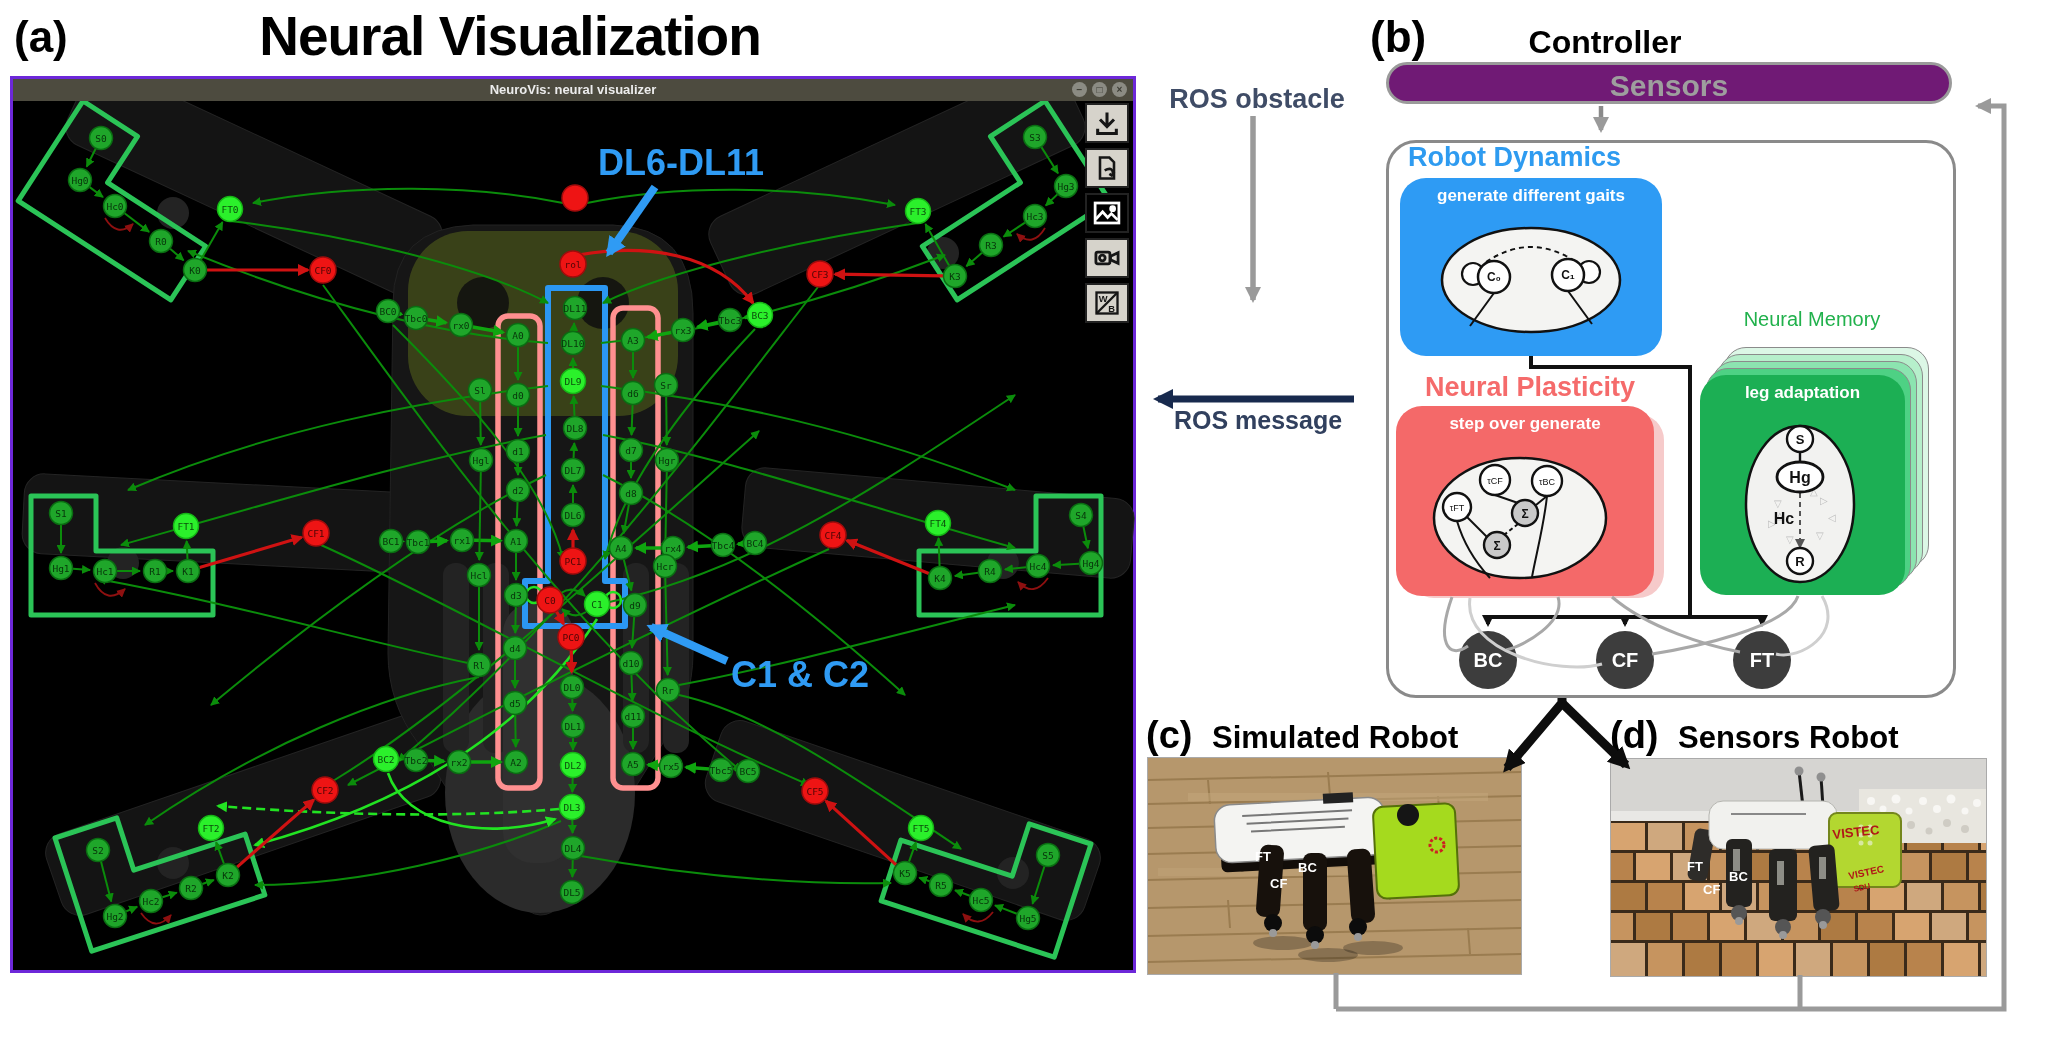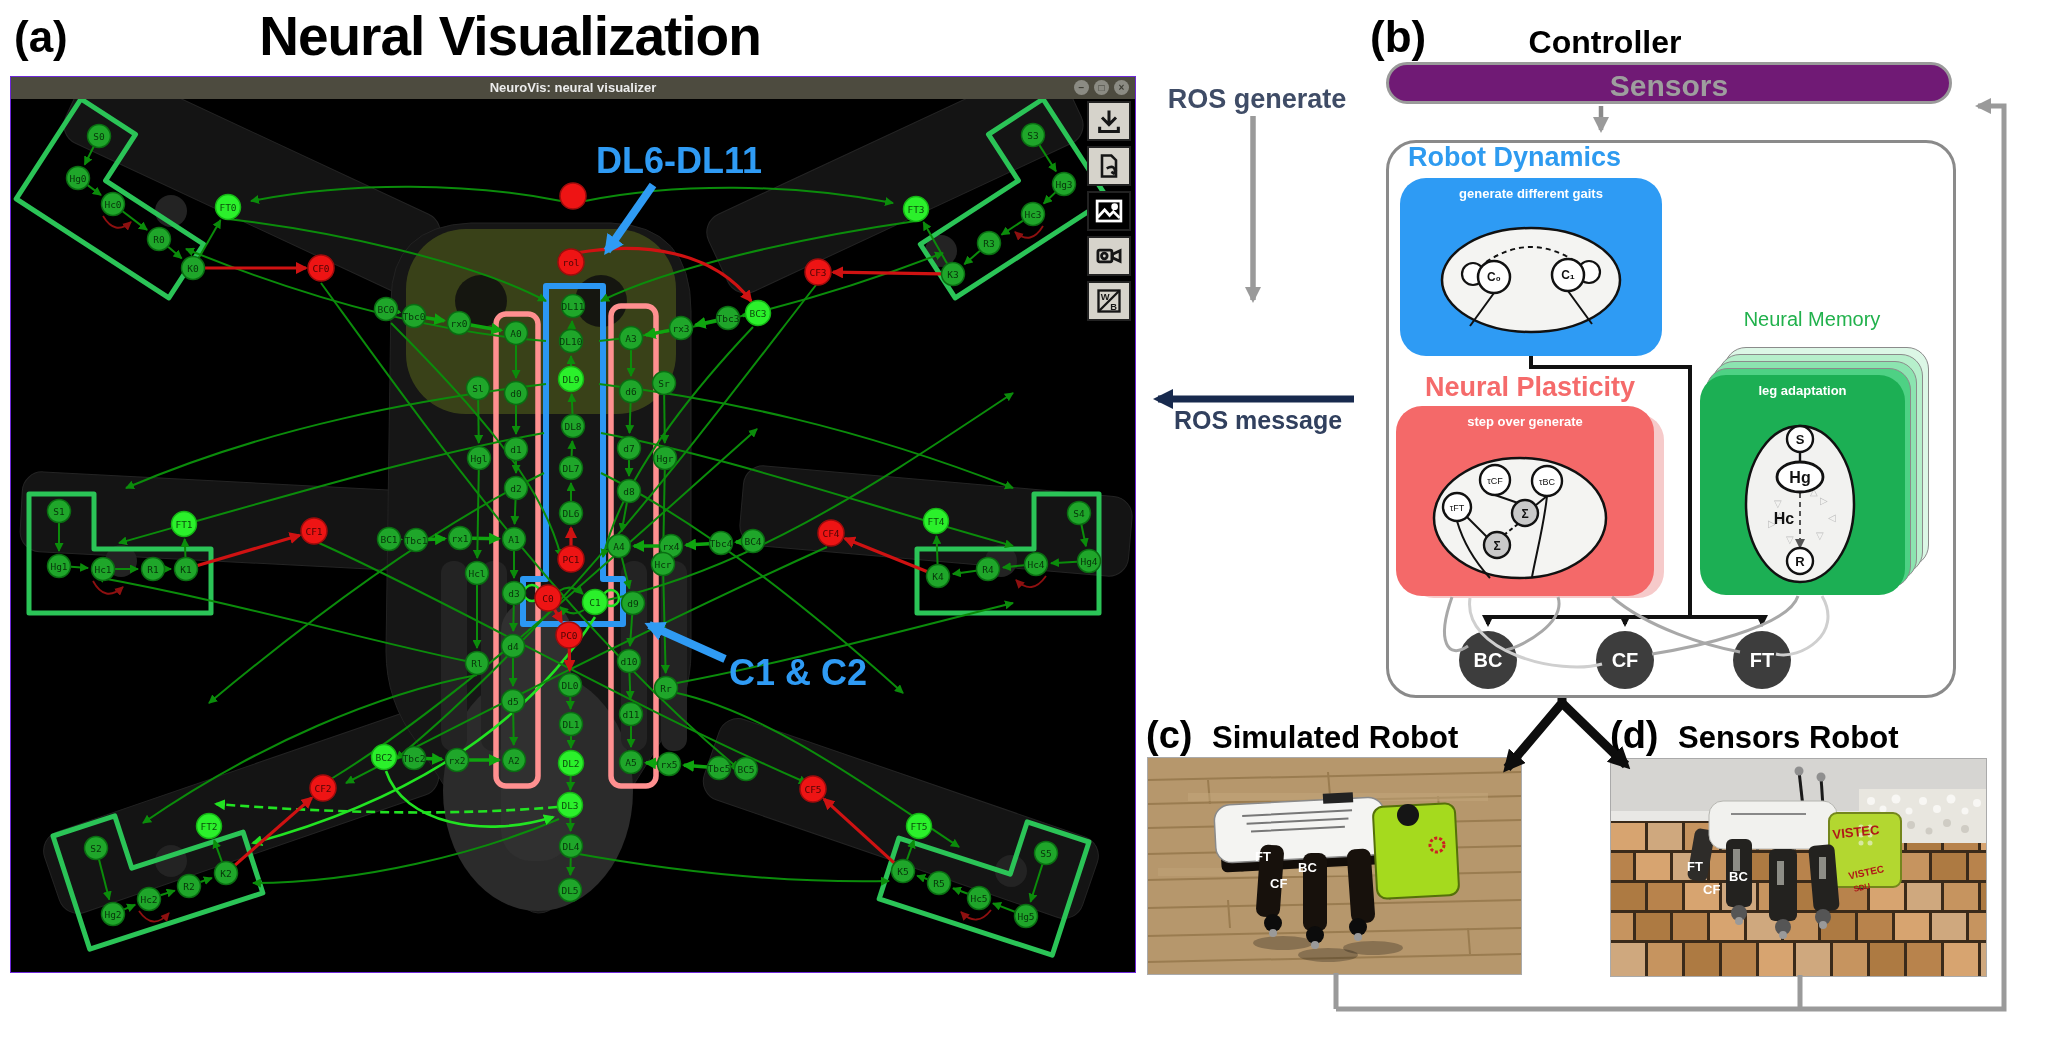--- a/index.html
+++ b/index.html
@@ -2,21 +2,21 @@
 <html><head>
 <meta charset="utf-8">
 <style>
   html,body{margin:0;padding:0;background:#fff}
   #root{position:relative;width:2048px;height:1043px;background:#fff;
         font-family:"Liberation Sans",sans-serif;overflow:hidden}
   .abs{position:absolute}
   
   .pa-label{left:14px;top:12px;font-size:44px;font-weight:800;color:#000}
   .pa-title{left:150px;top:4px;width:720px;text-align:center;font-size:55px;font-weight:800;color:#000;letter-spacing:-1px}
-  .nv-window{left:10px;top:76px;width:1126px;height:897px;background:#000;border:1px solid #6d28d9;box-sizing:border-box}
+  .nv-window{left:10px;top:76px;width:1126px;height:897px;background:#000;border:3px solid #6d28d9;box-sizing:border-box}
   .nv-titlebar{position:absolute;left:0;top:0;width:100%;height:22px;background:#4d4b3f;
                color:#ececec;font-size:13px;font-weight:bold;text-align:center;line-height:22px}
   .winbtn{position:absolute;top:3px;width:15px;height:15px;border-radius:50%;background:#8b8b83;
           color:#3c3c34;font-size:10px;line-height:15px;text-align:center;font-weight:bold}
   .nv-canvas{position:absolute;left:0;top:22px}
   .nv-toolbar{position:absolute;right:2px;top:24px;width:46px}
   .tbtn{width:44px;height:40px;margin:0 0 5px 0;background:#d6d3cb;border:2px solid #222;
         box-sizing:border-box;display:flex;align-items:center;justify-content:center}
   .tbtn.dark{background:#000}
   
@@ -45,21 +45,21 @@
   .pb-label{left:1370px;top:12px;font-size:44px;font-weight:800;color:#000}
   .pb-title{left:1495px;top:24px;width:220px;text-align:center;font-size:32px;font-weight:800;color:#000}
   .sensors{left:1386px;top:62px;width:566px;height:42px;border:3px solid #9a9a9a;border-radius:26px;
            background:#701a75;color:#9e9e9e;font-size:30px;font-weight:bold;text-align:center;
            line-height:42px;box-sizing:border-box}
   .ctrl-box{left:1386px;top:140px;width:570px;height:558px;border:3px solid #8a8a8a;border-radius:30px;
             background:#fff;box-sizing:border-box}
   .nd-title{left:1408px;top:142px;font-size:27px;font-weight:800;color:#2e9bf0}
   .card{border-radius:26px}
   .nd-card{left:1400px;top:178px;width:262px;height:178px;background:#2e9bf4}
-  .card-cap{position:absolute;left:0;top:8px;width:100%;text-align:center;color:#fff;font-size:13px;font-weight:800}
+  .card-cap{position:absolute;left:0;top:8px;width:100%;text-align:center;color:#fff;font-size:17px;font-weight:800}
   .np-title{left:1410px;top:372px;width:240px;text-align:center;font-size:27px;font-weight:800;color:#f56b6b}
   .np-shadow{left:1408px;top:414px;width:256px;height:184px;background:#f6caca}
   .np-card{left:1396px;top:406px;width:258px;height:190px;background:#f46969}
   .nm-title{left:1703px;top:308px;width:218px;text-align:center;font-size:20px;font-weight:400;color:#21b14c}
   .nm-back{width:205px;height:220px;border-radius:22px;border:1px solid #8b8b8b;box-sizing:border-box}
   .nm-card{left:1700px;top:375px;width:205px;height:220px;background:#1caf54}
   .motor{width:58px;height:58px;border-radius:50%;background:#3d3d3d;color:#fff;font-size:20px;
          font-weight:bold;text-align:center;line-height:58px}
   .dia{display:block}
   
@@ -521,21 +521,21 @@
         <svg width="28" height="28" viewBox="0 0 24 24" fill="none" stroke="#161616" stroke-width="2">
             <rect x="3" y="3" width="18" height="18"></rect>
             <path d="M21 3 L3 21"></path>
             <text x="5" y="11" font-size="8" font-weight="bold" fill="#161616" stroke="none" font-family="Liberation Sans,sans-serif">W</text>
             <text x="13" y="19.5" font-size="8" font-weight="bold" fill="#161616" stroke="none" font-family="Liberation Sans,sans-serif">B</text>
           </svg>
       </div>
     </div>
   </div>
 
-  <div class="abs ros-param">ROS generate</div>
+  <div class="abs ros-param">ROS obstacle</div>
   <div class="abs ros-msg">ROS message</div>
 
   <div class="abs pb-label">(b)</div>
   <div class="abs pb-title">Controller</div>
   <div class="abs sensors">Sensors</div>
   <div class="abs ctrl-box"></div>
 
   <div class="abs nd-title">Robot Dynamics</div>
   <div class="abs card nd-card">
     <div class="card-cap">generate different gaits</div>

